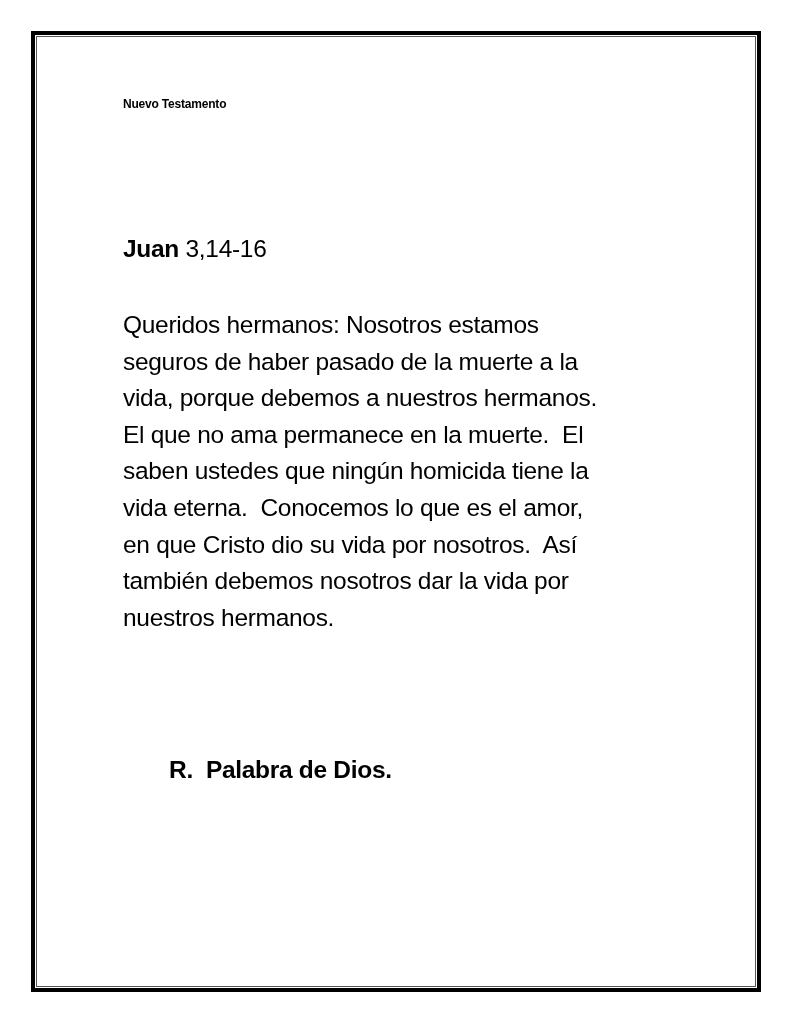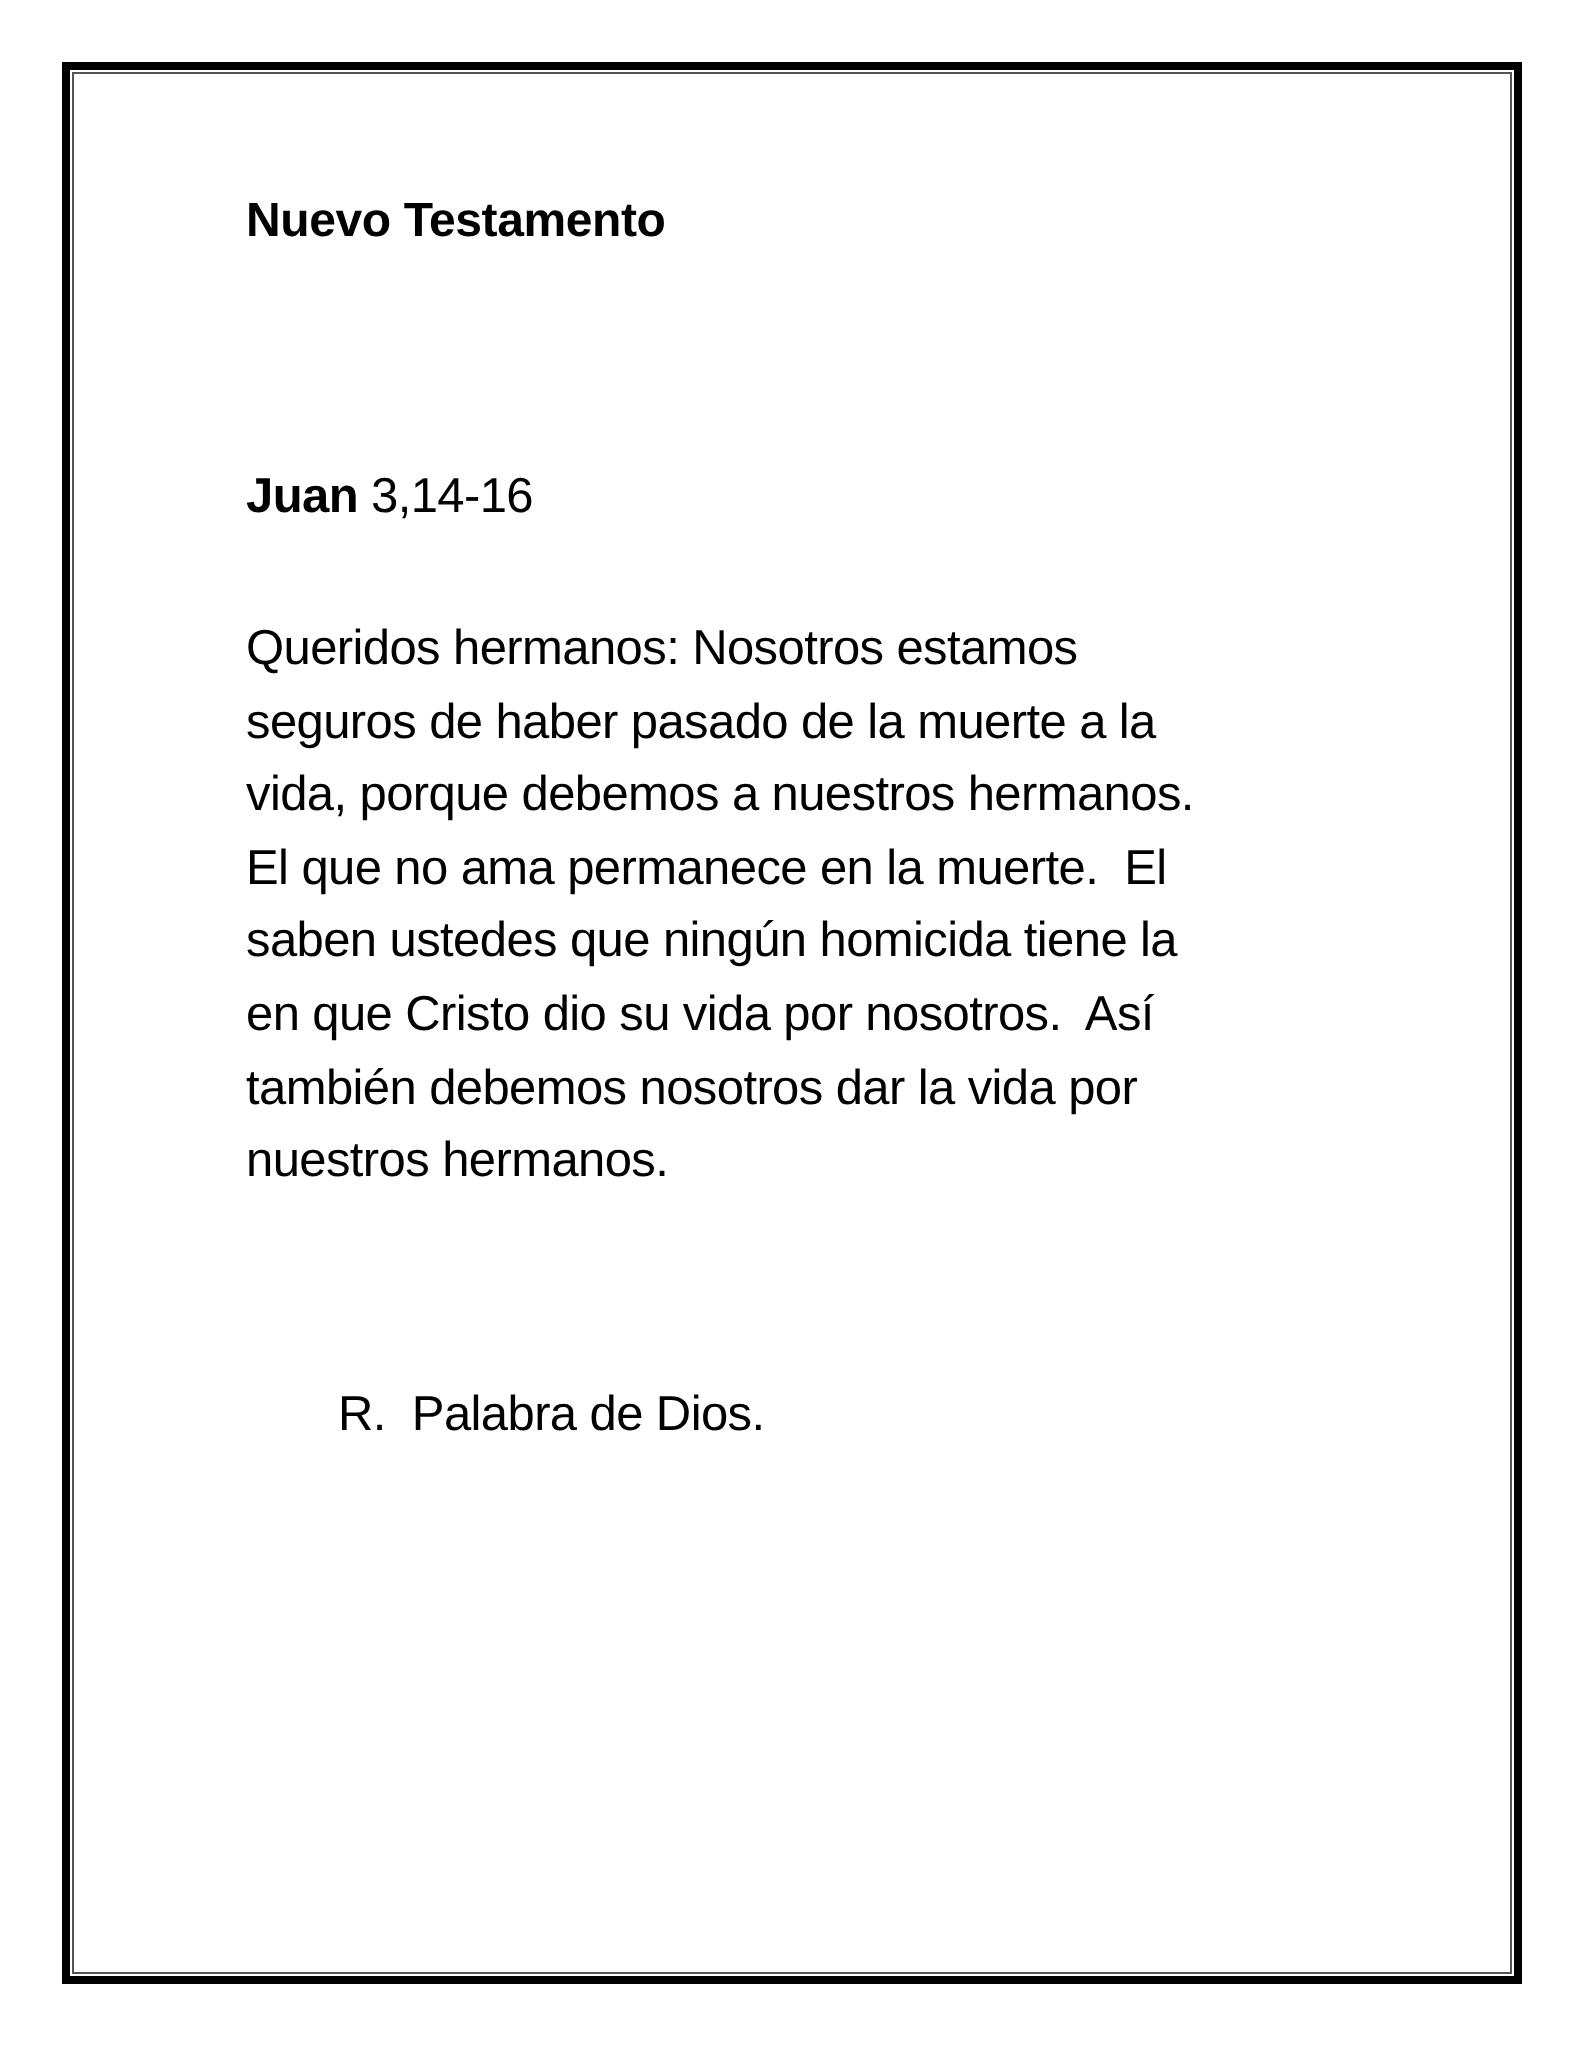--- a/index.html
+++ b/index.html
@@ -3,26 +3,26 @@
 <meta charset="utf-8">
 <style>
   html, body { margin: 0; padding: 0; background: #ffffff; }
   body { width: 791px; height: 1024px; position: relative; overflow: hidden;
          font-family: "Liberation Sans", "DejaVu Sans", sans-serif; color: #000; }
   .page-border-outer { position: absolute; left: 31px; top: 31px; width: 730px; height: 961px;
          box-sizing: border-box; border: 4px solid #000; }
   .page-border-inner { position: absolute; left: 36px; top: 36px; width: 720px; height: 951px;
          box-sizing: border-box; border: 1.5px solid #555; }
   .content { position: absolute; left: 123px; top: 0; width: 600px; }
-  .section-label { position: absolute; top: 97px; left: 0; font-size: 24px; font-weight: bold; white-space: nowrap; letter-spacing: -0.2px; }
+  .section-label { position: absolute; top: 97px; left: 0; font-size: 12px; font-weight: bold; white-space: nowrap; letter-spacing: -0.2px; }
   .title { position: absolute; top: 194px; left: 0; font-size: 24.5px; line-height: 36.5px; width: 600px; letter-spacing: -0.3px; }
   .title .bold { font-weight: bold; }
   .body-text { position: absolute; top: 307px; left: 0; font-size: 24.5px; line-height: 36.6px; letter-spacing: -0.3px; }
   .body-text .line { display: block; white-space: pre; }
-  .response { position: absolute; top: 694px; left: 46px; font-size: 24.5px; font-weight: normal; white-space: pre; letter-spacing: -0.3px; }
+  .response { position: absolute; top: 756px; left: 46px; font-size: 24.5px; font-weight: bold; white-space: pre; letter-spacing: -0.3px; }
 </style>
 </head>
 <body>
 
 <div class="page-border-outer"></div>
 <div class="page-border-inner"></div>
 
 <div class="content">
   <div class="section-label">Nuevo Testamento</div>
 
@@ -30,19 +30,20 @@
     <br>
     <span class="bold">Juan</span><span> 3,14-16</span>
   </div>
 
   <div class="body-text">
     <span class="line">Queridos hermanos: Nosotros estamos</span>
     <span class="line">seguros de haber pasado de la muerte a la</span>
     <span class="line">vida, porque debemos a nuestros hermanos.</span>
     <span class="line">El que no ama permanece en la muerte.  El</span>
     <span class="line">saben ustedes que ningún homicida tiene la</span>
+    <span class="line">vida eterna.  Conocemos lo que es el amor,</span>
     <span class="line">en que Cristo dio su vida por nosotros.  Así</span>
     <span class="line">también debemos nosotros dar la vida por</span>
     <span class="line">nuestros hermanos.</span>
   </div>
 
   <div class="response">R.  Palabra de Dios.</div>
 </div>
 
 </body></html>

